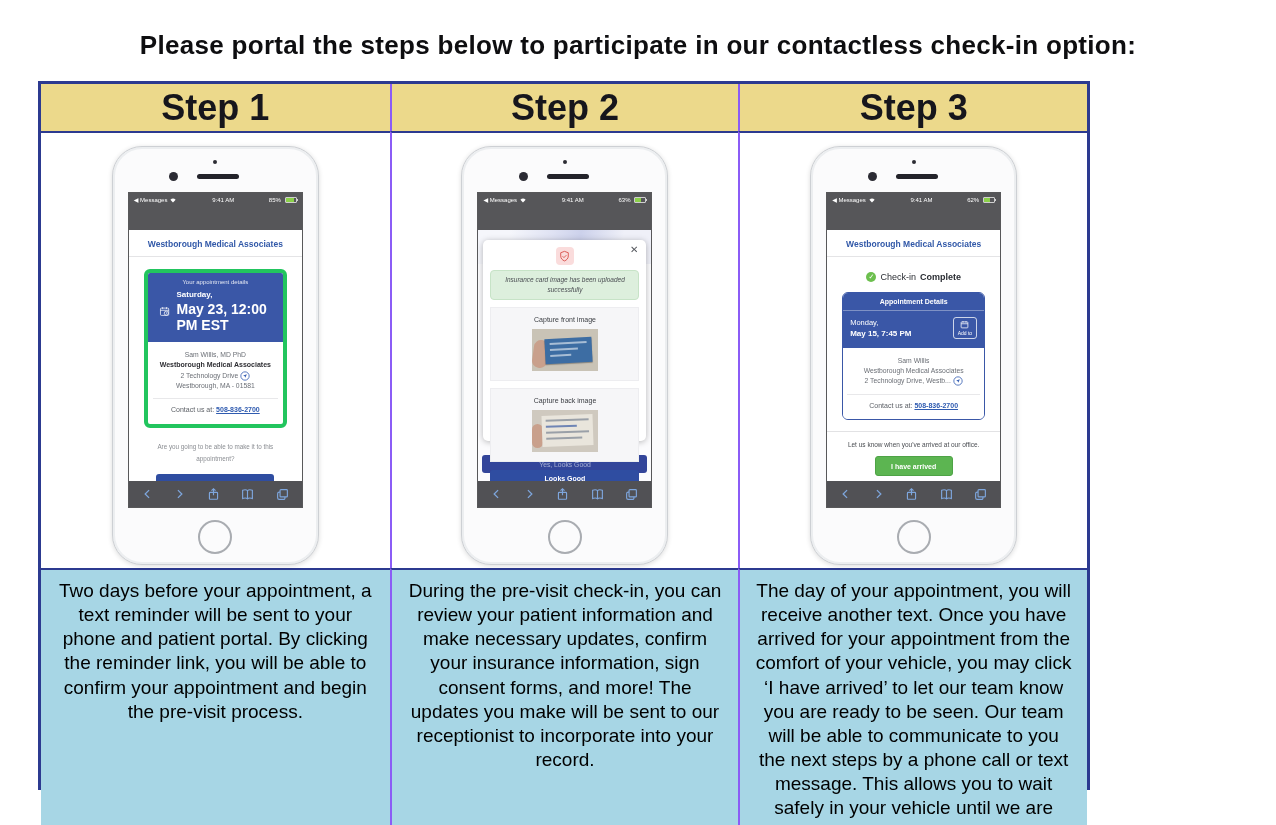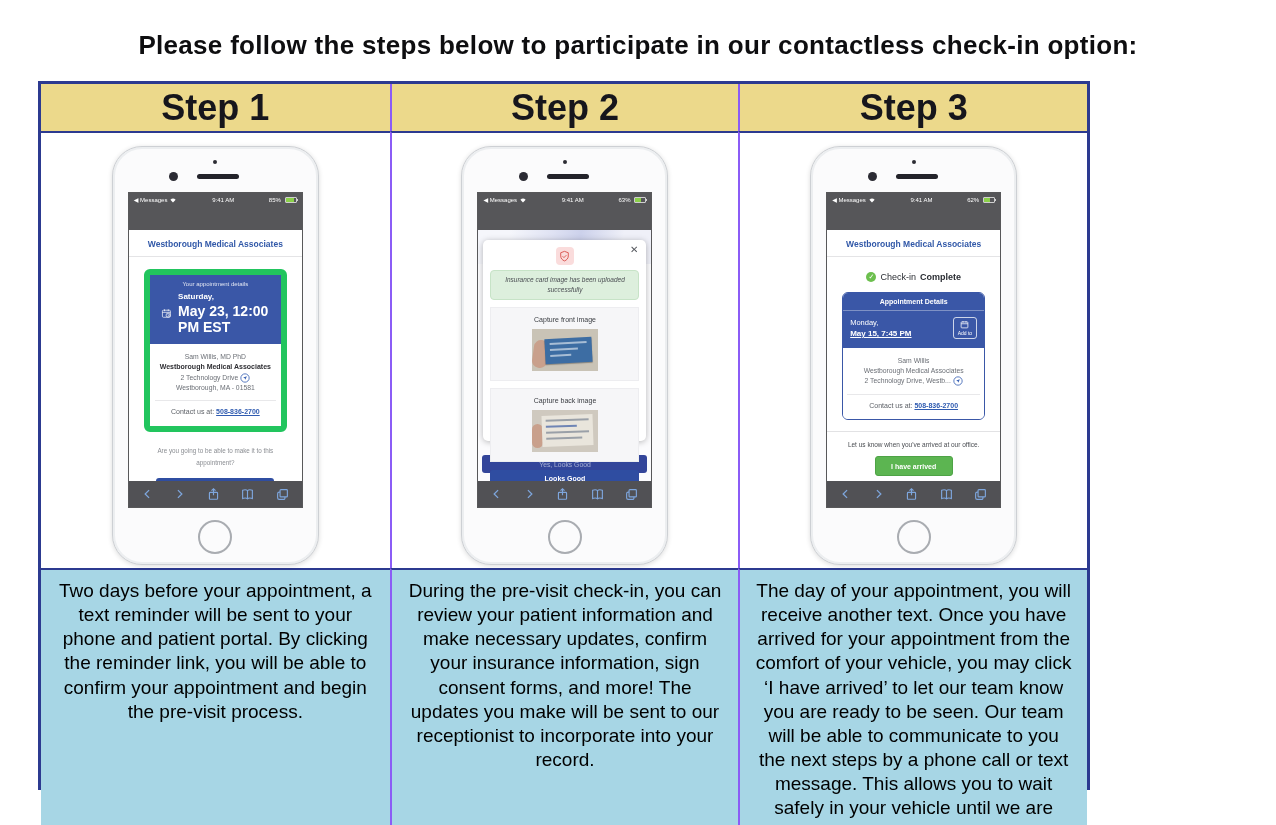--- a/index.html
+++ b/index.html
@@ -40,21 +40,21 @@
   .batt:after { content:""; position:absolute; right:-2px; top:1px; width:1px; height:2px; background:#cfcfcf; }
   .chrome { height:24px; background:#565659; flex:none; }
   .page { flex:1; position:relative; background:#fff; overflow:hidden; }
   .safari { height:26px; background:#515155; display:flex; align-items:center; justify-content:space-between;
             padding:0 13px; flex:none; }
   .safari svg { display:block; }
 
   
   .clinic { text-align:center; color:#3158a8; font-weight:bold; font-size:8.5px;
             padding:9px 0 7px; border-bottom:1px solid #e4e4e6; }
-  .appt-card { margin:12px 15px 0; border:6px solid #22c55e; border-radius:6px; overflow:hidden; background:#fff; }
+  .appt-card { margin:12px 15px 0; border:4px solid #22c55e; border-radius:6px; overflow:hidden; background:#fff; }
   .appt-blue { background:#3a57a7; color:#fff; padding:6px 6px 9px; }
   .appt-label { font-size:6px; text-align:center; opacity:.85; margin-bottom:5px; }
   .appt-row { display:flex; gap:6px; align-items:center; padding-left:5px; }
   .appt-day { font-size:8px; font-weight:bold; }
   .appt-dt { font-size:14px; font-weight:bold; margin-top:2px; }
   .appt-white { padding:8px 5px 0; text-align:center; color:#6b6f76; font-size:6.8px; line-height:1.5; }
   .appt-white .org { color:#2e2e33; font-weight:bold; font-size:7px; }
   .addr-row { position:relative; display:inline-block; padding-right:12px; }
   .addr-row .nav { position:absolute; right:0; top:0; }
   .contact { border-top:1px solid #e8e8ea; margin-top:7px; padding:6px 0 8px; font-size:7px; color:#5d6167; }
@@ -99,33 +99,33 @@
   .checkin { text-align:center; margin-top:15px; font-size:9px; color:#2a2d33;
              display:flex; align-items:center; justify-content:center; gap:4px; }
   .check-circle { width:10px; height:10px; border-radius:50%; background:#6cbf4e; color:#fff; font-size:7px;
                   display:flex; align-items:center; justify-content:center; }
   .appt3 { margin:10px 15px 0; border:1px solid #3a57a7; border-radius:6px; overflow:hidden; }
   .appt3-head { background:#3a57a7; color:#fff; text-align:center; font-size:7px; font-weight:bold;
                 padding:5px 0; border-bottom:1px solid rgba(255,255,255,.35); }
   .appt3-row { background:#3a57a7; color:#fff; display:flex; justify-content:space-between; align-items:center;
                padding:6px 7px 9px; }
   .appt3-day { font-size:7.5px; }
-  .appt3-dt { font-size:8px; font-weight:bold; margin-top:2px;text-decoration:underline; }
+  .appt3-dt { font-size:8px; font-weight:bold; margin-top:2px; }
   .addto { border:1px solid rgba(255,255,255,.75); border-radius:3px; padding:2px 4px; text-align:center;
            font-size:5px; color:#fff; display:flex; flex-direction:column; align-items:center; gap:1px; }
   .appt3-white { background:#fff; text-align:center; font-size:6.8px; color:#6b6f76; padding:8px 4px 0; line-height:1.5; }
   .divider { border-top:1px solid #e2e2e4; margin-top:11px; }
   .arrive { margin-top:9px; text-align:center; font-size:6.5px; color:#4a4d52; }
   .btn-green { display:block; margin:8px auto 0; width:78px; height:20px; background:#5cb551; border:1px solid #4ea346;
                border-radius:3px; color:#fff; font-size:7px; font-weight:bold; font-family:inherit; }
 </style>
 </head>
 <body>
 
-<h1 class="title">Please follow the steps below to participate in our contactless check-in option:</h1>
+<h1 class="title">Please portal the steps below to participate in our contactless check-in option:</h1>
 
 <div class="grid">
 
   <div class="hcell">
       <span>Step 1</span>
     </div>
   <div class="hcell bl">
       <span>Step 2</span>
     </div>
   <div class="hcell bl">

